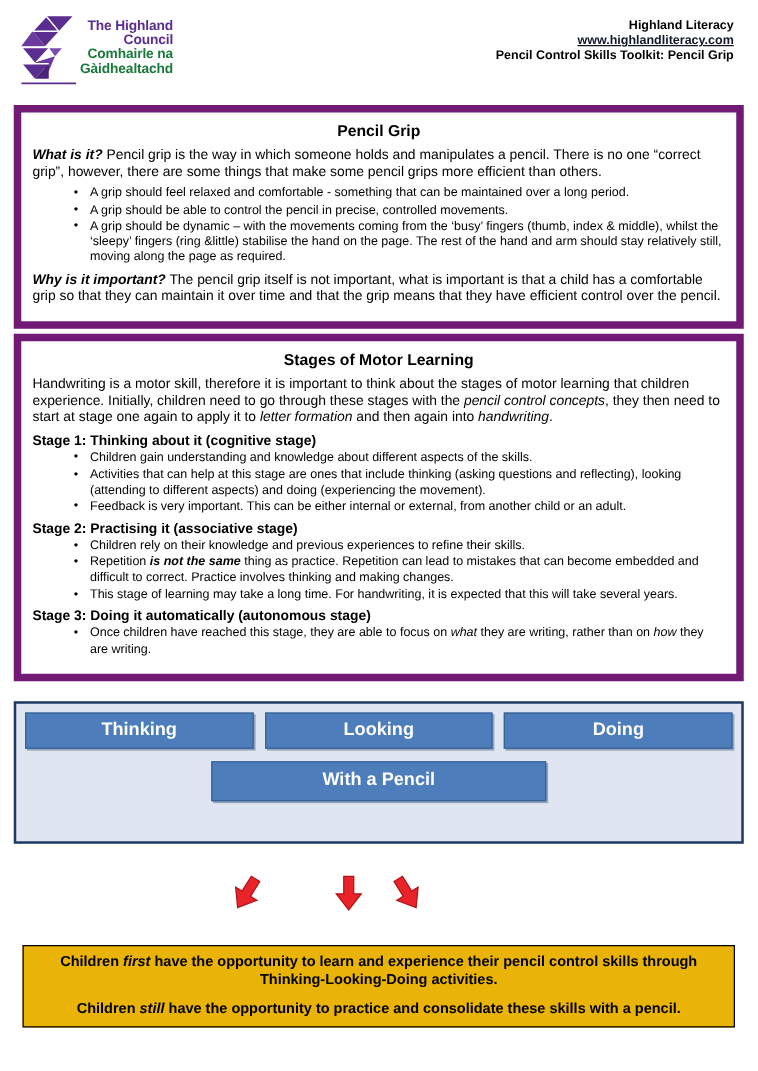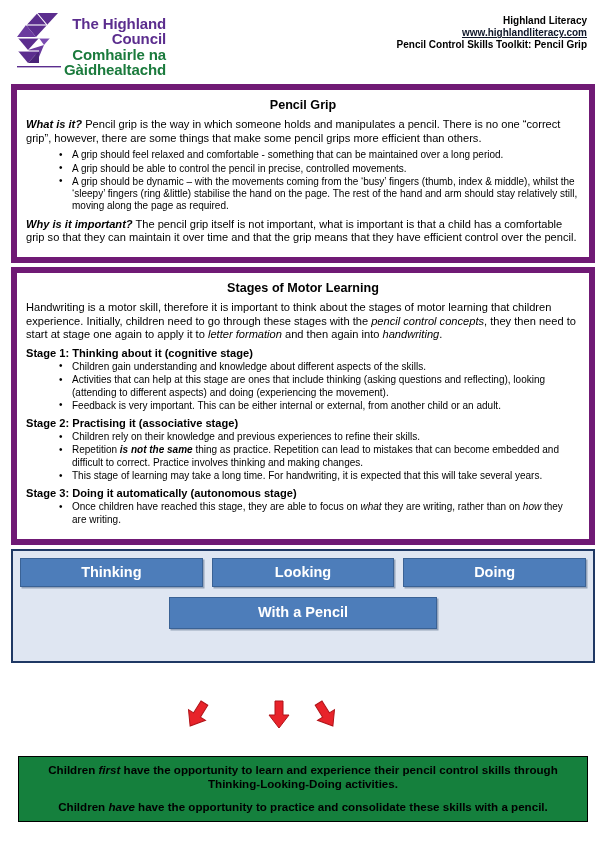--- a/index.html
+++ b/index.html
@@ -34,21 +34,21 @@
     padding-top: 4px;
   }
   .logo-mark { width: 44px; height: 58px; flex: none; }
   .logo-text {
     margin-left: 3px;
     text-align: right;
     line-height: 1.02;
     padding-top: 4px;
   }
   .logo-line {
-    font-size: 15px;
+    font-size: 11px;
     font-weight: bold;
     letter-spacing: -0.1px;
     white-space: nowrap;
     display: block;
   }
   .logo-line.en { color: #5b2d8e; }
   .logo-line.gd { color: #1a7a3c; }
 
   .header-right {
     text-align: right;
@@ -107,21 +107,21 @@
   .stage-head {
     font-size: 11.1px;
     font-weight: bold;
     margin: 5px 0 1px 0;
   }
   .bi { font-weight: bold; font-style: italic; }
   .it { font-style: italic; }
 
   
   .diagram {
-    margin-top: 4px;
+    margin-top: 16px;
     border: 2px solid #1f3864;
     background: #dfe6f2;
     position: relative;
     height: 114px;
     padding: 0;
   }
   .dgrid {
     display: flex;
     gap: 9px;
     padding: 7px 7px 0 7px;
@@ -165,21 +165,21 @@
   .arrow.a-mid   { left: 266px; top: 700px; }
   .arrow.a-right { left: 313px; top: 700px; }
 
   
   .statement {
     position: absolute;
     left: 18px;
     top: 756px;
     width: 570px;
     border: 1px solid #000000;
-    background: #15803d;
+    background: #eab308;
     padding: 6px 10px 7px 10px;
   }
   .statement p {
     font-size: 11.6px;
     font-weight: bold;
     text-align: center;
     line-height: 1.24;
     margin: 0;
   }
   .statement p + p { margin-top: 8px; }
@@ -314,17 +314,17 @@
   <div class="arrow a-right">
     <svg viewBox="0 0 26 30">
       <g transform="rotate(-32 13 15)">
         <polygon points="9,1 17,1 17,15 23,15 13,28 3,15 9,15" fill="#e8232a" stroke="#b01318" stroke-width="1"></polygon>
       </g>
     </svg>
   </div>
 
   <div class="statement">
     <p><span>Children </span><span class="it">first</span><span> have the opportunity to learn and experience their pencil control skills through Thinking-Looking-Doing activities.</span></p>
-    <p><span>Children </span><span class="it">have</span><span> have the opportunity to practice and consolidate these skills with a pencil.</span></p>
+    <p><span>Children </span><span class="it">still</span><span> have the opportunity to practice and consolidate these skills with a pencil.</span></p>
   </div>
 
 
 </div>
 
 </body></html>

